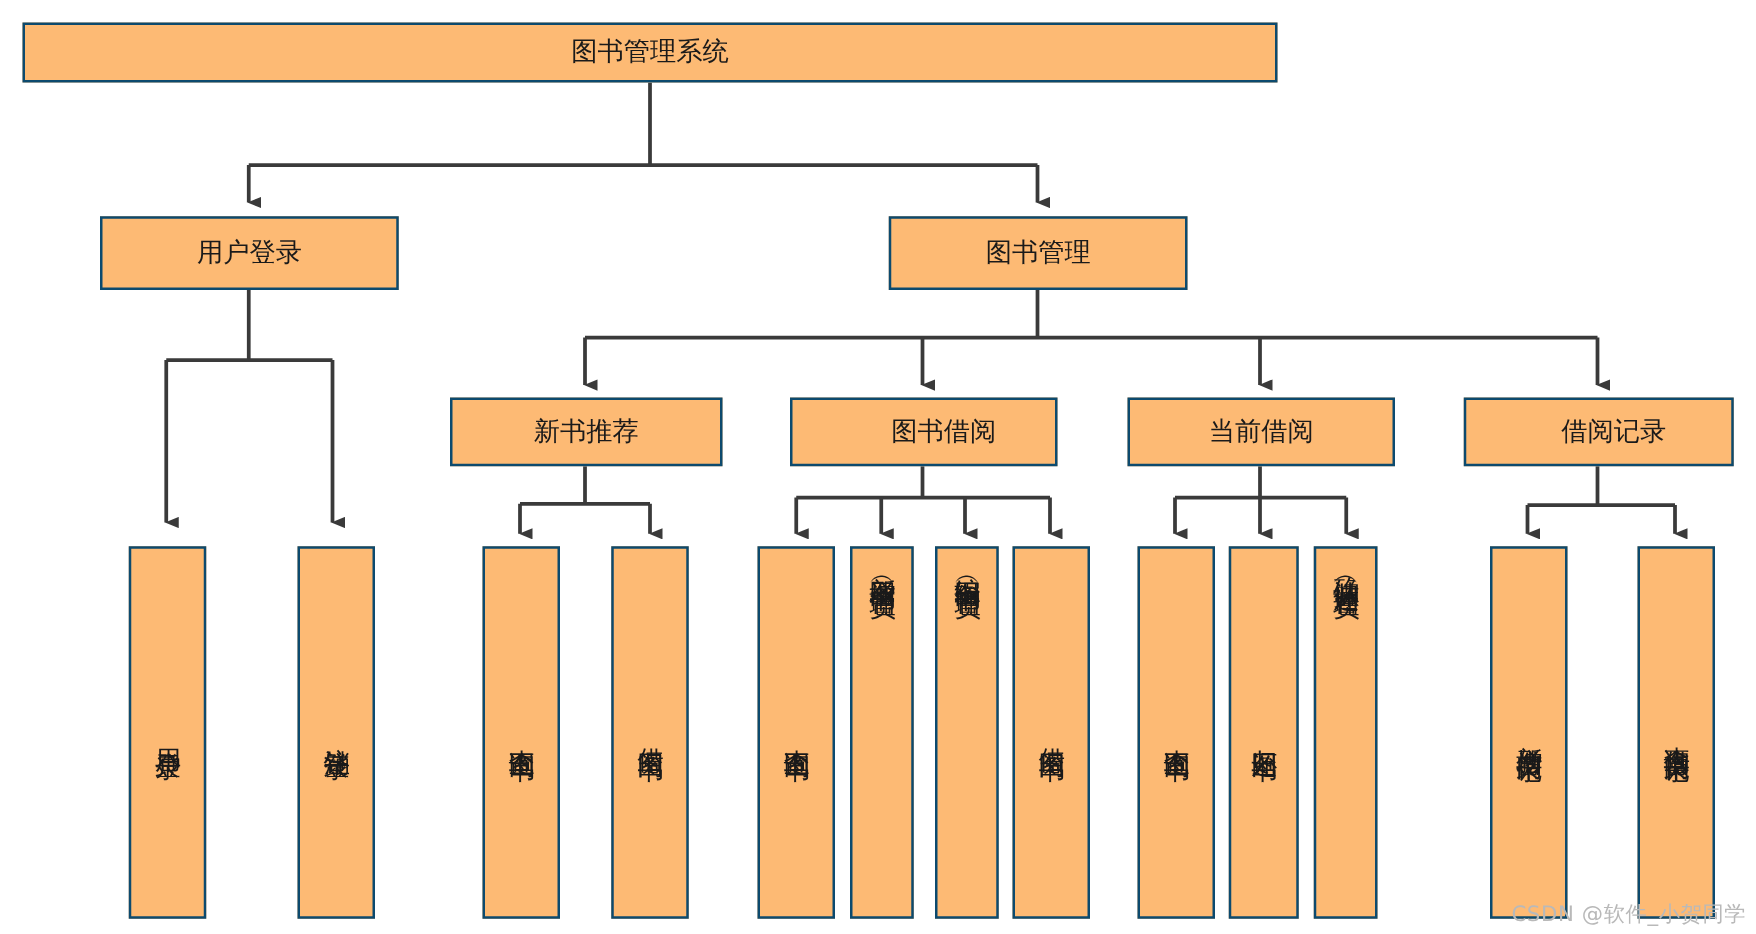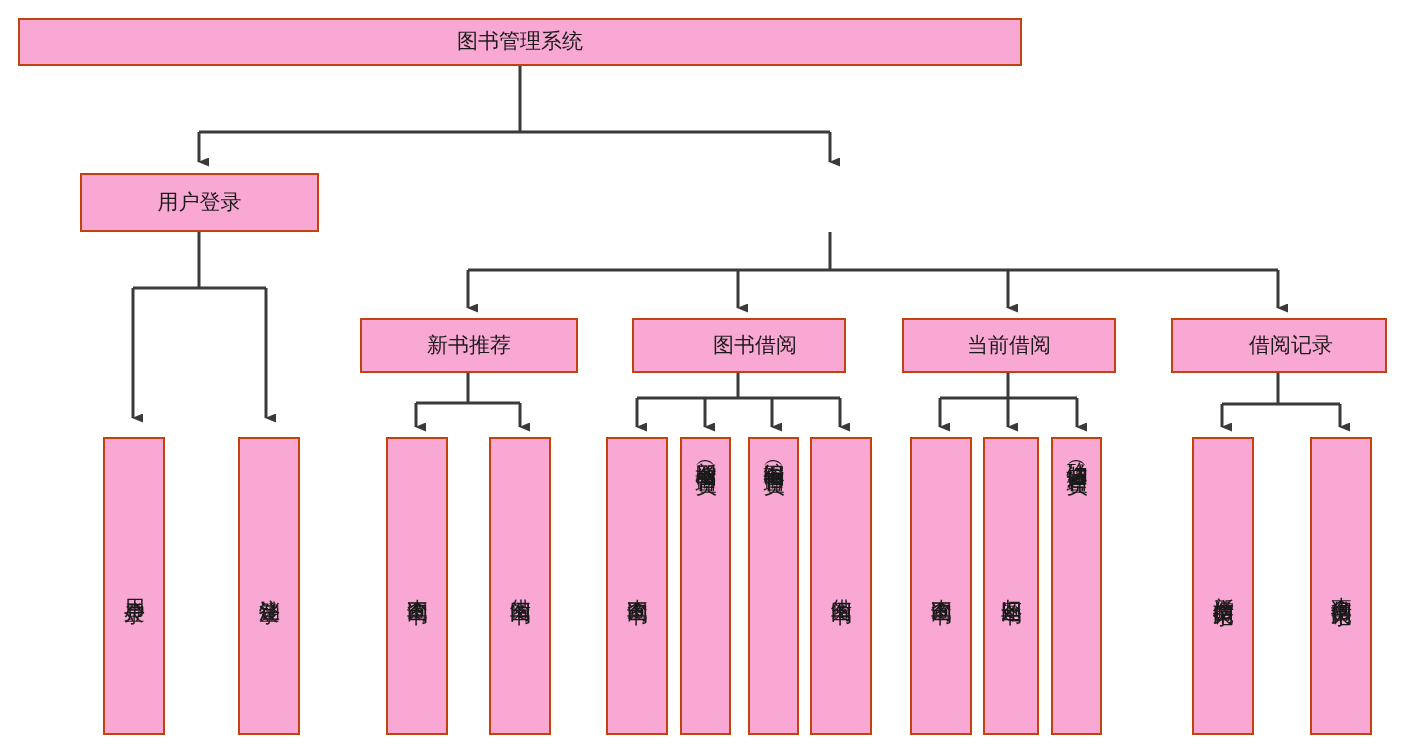--- a/index.html
+++ b/index.html
@@ -20,22 +20,22 @@
   #diagram-svg {
     position: absolute;
     left: 0;
     top: 0;
     width: 1405px;
     height: 747px;
   }
   .node-box {
     position: absolute;
     box-sizing: border-box;
-    background: #f9a8d4;
-    border: 2px solid #c2410c;
+    background: #fdba74;
+    border: 2px solid #0c4a6e;
     display: flex;
     align-items: center;
     justify-content: center;
   }
   .node-label-h {
     font-size: 21px;
     color: #1a1a1a;
     line-height: 1.2;
     white-space: nowrap;
     text-align: center;
@@ -129,20 +129,23 @@
   </svg>
 
   <div class="node-box" style="left:18px; top:18px; width:1004px; height:48px;">
     <span class="node-label-h">图书管理系统</span>
   </div>
 
   <div class="node-box" style="left:80px; top:173px; width:239px; height:59px;">
     <span class="node-label-h">用户登录</span>
   </div>
 
+  <div class="node-box" style="left:711px; top:173px; width:239px; height:59px;">
+    <span class="node-label-h">图书管理</span>
+  </div>
 
   <div class="node-box" style="left:360px; top:318px; width:218px; height:55px;">
     <span class="node-label-h">新书推荐</span>
   </div>
 
   <div class="node-box" style="left:632px; top:318px; width:214px; height:55px;padding-left:32px;">
     <span class="node-label-h">图书借阅</span>
   </div>
 
   <div class="node-box" style="left:902px; top:318px; width:214px; height:55px;">
@@ -198,14 +201,15 @@
   </div>
 
   <div class="node-box vertical vcenter" style="left:1192px; top:437px; width:62px; height:298px;">
     <span class="node-label-v">新增借阅记录</span>
   </div>
 
   <div class="node-box vertical vcenter" style="left:1310px; top:437px; width:62px; height:298px;">
     <span class="node-label-v">查询借阅记录</span>
   </div>
 
+  <div id="watermark">CSDN @软件_小贺同学</div>
 
 </div>
 
 </body></html>

